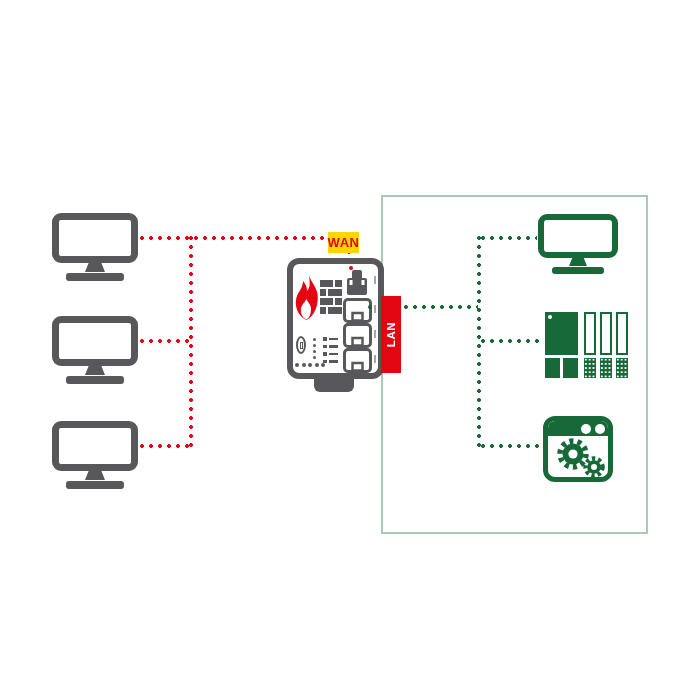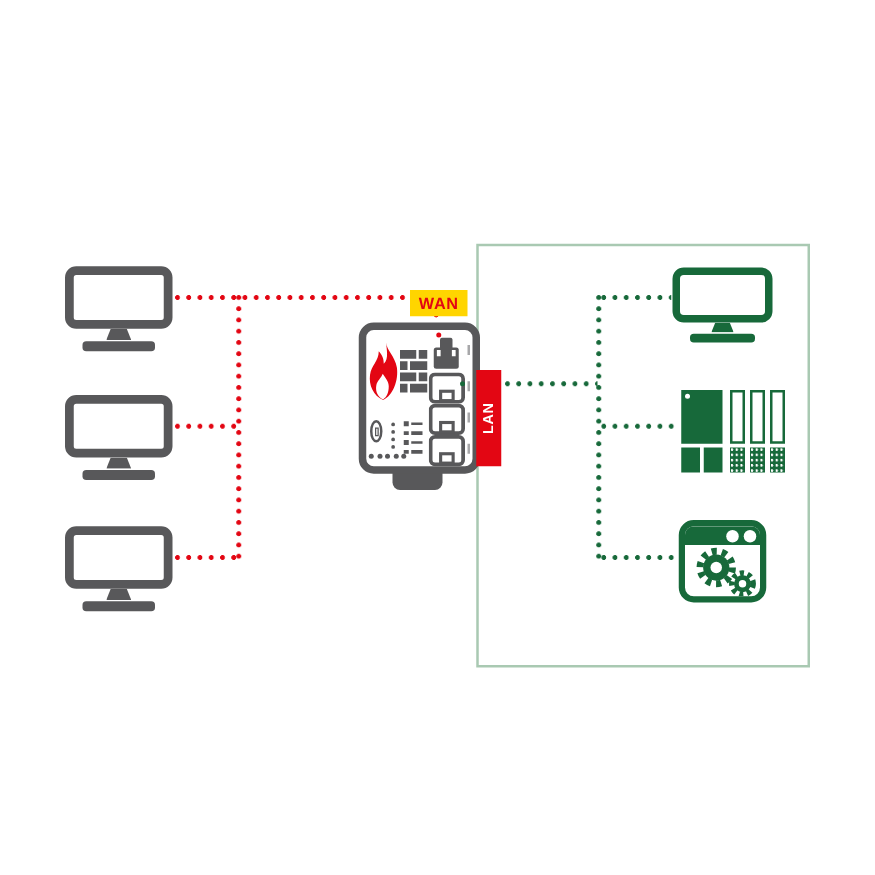--- a/index.html
+++ b/index.html
@@ -20,21 +20,21 @@
   .monitor .neck{background:var(--mc);margin:0 auto;clip-path:polygon(18% 0,82% 0,100% 100%,0 100%);}
   .monitor .base{background:var(--mc);border-radius:3px;margin:1px auto 0;}
   .gray-m{--mc:var(--device-gray);} .green-m{--mc:var(--safe-green);}
   .m-lg .screen{width:86px;height:50px;}
   .m-lg .neck{width:20px;height:9px;}
   .m-lg .base{width:58px;height:8px;}
   .m-sm .screen{width:80px;height:44px;border-width:6px;}
   .m-sm .neck{width:18px;height:8px;}
   .m-sm .base{width:52px;height:7px;}
   
-  .wan-label{position:absolute;left:328px;top:232px;width:46px;height:21px;background:var(--wan-yellow);display:flex;align-items:center;justify-content:center;z-index:4;}
+  .wan-label{position:absolute;left:328px;top:232px;width:31px;height:21px;background:var(--wan-yellow);display:flex;align-items:center;justify-content:center;z-index:4;}
   .wan-label span{color:var(--danger-red);font-weight:bold;font-size:13px;letter-spacing:.5px;}
   .lan-label{position:absolute;left:381px;top:296px;width:20px;height:77px;background:var(--danger-red);display:flex;align-items:center;justify-content:center;z-index:4;}
   .lan-label span{color:#fff;font-weight:bold;font-size:11.5px;letter-spacing:.5px;writing-mode:vertical-rl;transform:rotate(180deg);}
   
   .fw-tab{position:absolute;left:314px;top:370px;width:40px;height:22px;background:var(--device-gray);border-radius:0 0 6px 6px;z-index:2;}
   .fw{position:absolute;left:287px;top:258px;width:97px;height:121px;border:6px solid var(--device-gray);border-radius:12px;background:#fff;box-sizing:border-box;z-index:3;}
   .fw>*{position:absolute;}
   .fw .in-dot{left:56px;top:2px;width:4px;height:4px;border-radius:50%;background:var(--danger-red);}
   .port-mark{left:81px;width:2px;height:8px;background:#a7a7a9;}
   .oval{left:3px;top:72px;width:10px;height:18px;border:2px solid var(--device-gray);border-radius:50%;box-sizing:border-box;display:flex;align-items:center;justify-content:center;}

